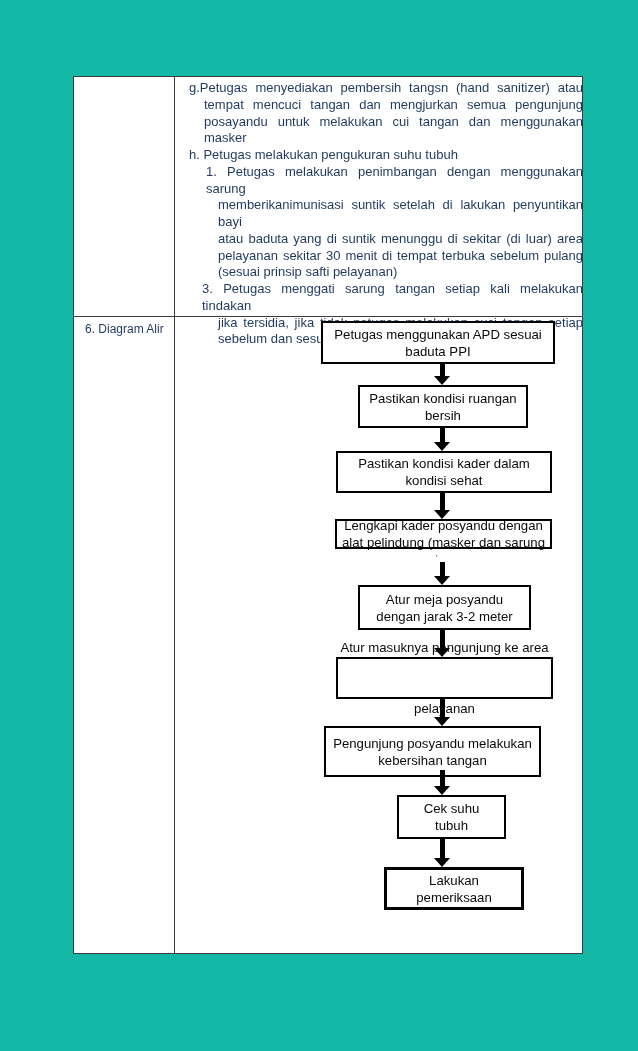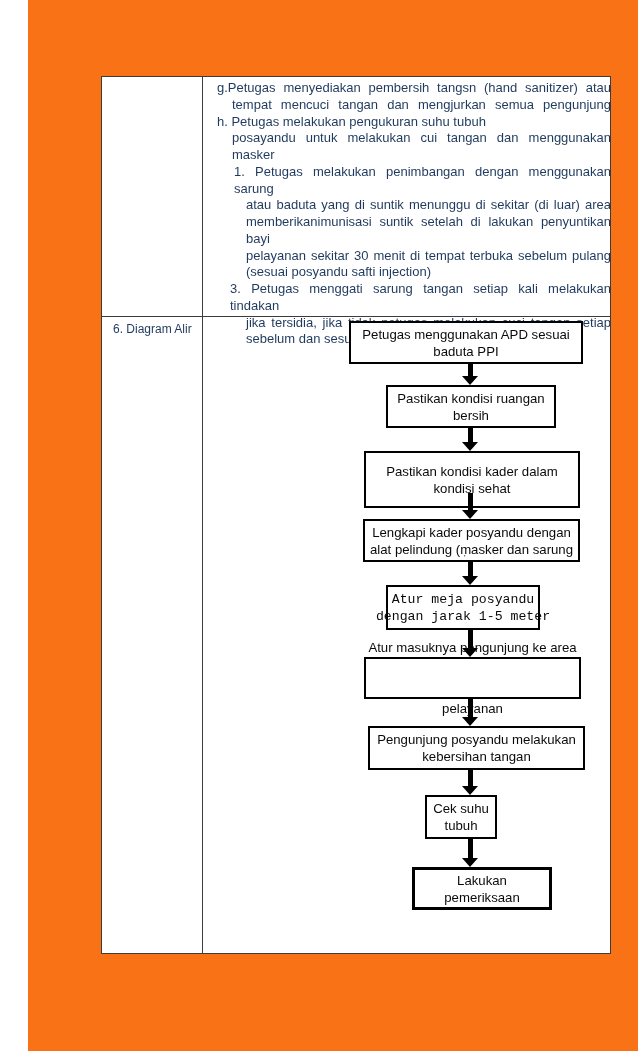--- a/index.html
+++ b/index.html
@@ -1,21 +1,21 @@
 <!DOCTYPE html>
 <html><head>
 <meta charset="utf-8">
 <style>
   * { margin:0; padding:0; box-sizing:border-box; }
   html,body { background:#ffffff; }
   body {
     width:638px; height:1051px; position:relative;
     font-family:"Liberation Sans","DejaVu Sans",sans-serif;
   }
-  .page { position:absolute; inset:0; background:#f97316;margin-left:28px; }
+  .page { position:absolute; inset:0; background:#14b8a6; }
 
   
   .sop-table {
     position:absolute; left:73px; top:76px; width:510px; height:878px;
     border:1px solid #3c3c3c; background:#ffffff;
   }
   .v-divider { position:absolute; left:100px; top:0; bottom:0; width:1px; background:#3c3c3c; }
   .h-divider { position:absolute; left:0; right:0; top:239px; height:1px; background:#3c3c3c; }
 
   
@@ -43,26 +43,26 @@
   .flow-cell { position:absolute; left:100px; top:240px; width:410px; height:637px; }
 
   .step {
     position:absolute; border:2px solid #000000; background:#ffffff;
     display:flex; flex-direction:column; justify-content:center; align-items:center;
     text-align:center; color:#0a0a0a; font-size:13.2px; line-height:17px;
   }
   .step .sline { white-space:nowrap; }
   .b1 { left:147px; top:4px;   width:234px; height:43px; }
   .b2 { left:184px; top:68px;  width:170px; height:43px; }
-  .b3 { left:162px; top:134px; width:216px; height:57px; }
-  .b4 { left:161px; top:202px; width:217px; height:43px; }
-  .b5 { left:184px; top:268px; width:154px; height:45px;font-family:Liberation Mono, monospace; }
+  .b3 { left:162px; top:134px; width:216px; height:42px; }
+  .b4 { left:161px; top:202px; width:217px; height:30px; }
+  .b5 { left:184px; top:268px; width:173px; height:45px; }
   .b6 { left:162px; top:340px; width:217px; height:42px;gap:44px; }
-  .b7 { left:166px; top:409px; width:217px; height:44px; }
-  .b8 { left:223px; top:478px; width:72px;  height:44px; }
+  .b7 { left:150px; top:409px; width:217px; height:51px; }
+  .b8 { left:223px; top:478px; width:109px;  height:44px; }
   .b9 { left:210px; top:550px; width:140px; height:43px; border-width:3px; }
 
   .clipped-mark {
     position:absolute; left:99px; top:33px; font-size:8px; line-height:8px; color:#0a0a0a;
   }
 
   .arrow {
     position:absolute; left:260px; width:16px;
     display:flex; flex-direction:column; align-items:center;
   }
@@ -85,27 +85,27 @@
 <body>
 
 <div class="page">
   <div class="sop-table">
     <div class="v-divider"></div>
     <div class="h-divider"></div>
 
     <div class="proc-cell">
       <div class="pline i0 just">g.Petugas menyediakan pembersih tangsn (hand sanitizer) atau</div>
       <div class="pline i1 just">tempat mencuci tangan dan mengjurkan semua pengunjung</div>
+      <div class="pline i1 just">posayandu untuk melakukan cui tangan dan menggunakan masker</div>
       <div class="pline i0">h. Petugas melakukan pengukuran suhu tubuh</div>
-      <div class="pline i1 just">posayandu untuk melakukan cui tangan dan menggunakan masker</div>
       <div class="pline i2 just">1. Petugas melakukan penimbangan dengan menggunakan sarung</div>
+      <div class="pline i4 just">memberikanimunisasi suntik setelah di lakukan penyuntikan bayi</div>
       <div class="pline i4 just">atau baduta yang di suntik menunggu di sekitar (di luar) area</div>
-      <div class="pline i4 just">memberikanimunisasi suntik setelah di lakukan penyuntikan bayi</div>
       <div class="pline i4 just">pelayanan sekitar 30 menit di tempat terbuka sebelum pulang</div>
-      <div class="pline i4">(sesuai posyandu safti injection)</div>
+      <div class="pline i4">(sesuai prinsip safti pelayanan)</div>
       <div class="pline i5 just">3. Petugas menggati sarung tangan setiap kali melakukan tindakan</div>
       <div class="pline i4 just">jika tersidia, jika tidak petugas melakukan cuci tangan setiap</div>
       <div class="pline i4">sebelum dan sesudah melakukan tindakan</div>
     </div>
 
     <div class="diagram-label">6. Diagram Alir</div>
 
     <div class="flow-cell">
 
       <div class="step b1">
@@ -140,21 +140,21 @@
         <div class="sline">alat pelindung (masker dan sarung</div>
         <span class="clipped-mark">'</span>
       </div>
       <div class="arrow a4">
           <div class="stem"></div>
           <div class="head"></div>
         </div>
 
       <div class="step b5">
         <div class="sline">Atur meja posyandu</div>
-        <div class="sline">dengan jarak 1-5 meter</div>
+        <div class="sline">dengan jarak 3-2 meter</div>
       </div>
       <div class="arrow a5">
           <div class="stem"></div>
           <div class="head"></div>
         </div>
 
       <div class="step b6">
         <div class="sline">Atur masuknya pengunjung ke area</div>
         <div class="sline">pelayanan</div>
       </div>

